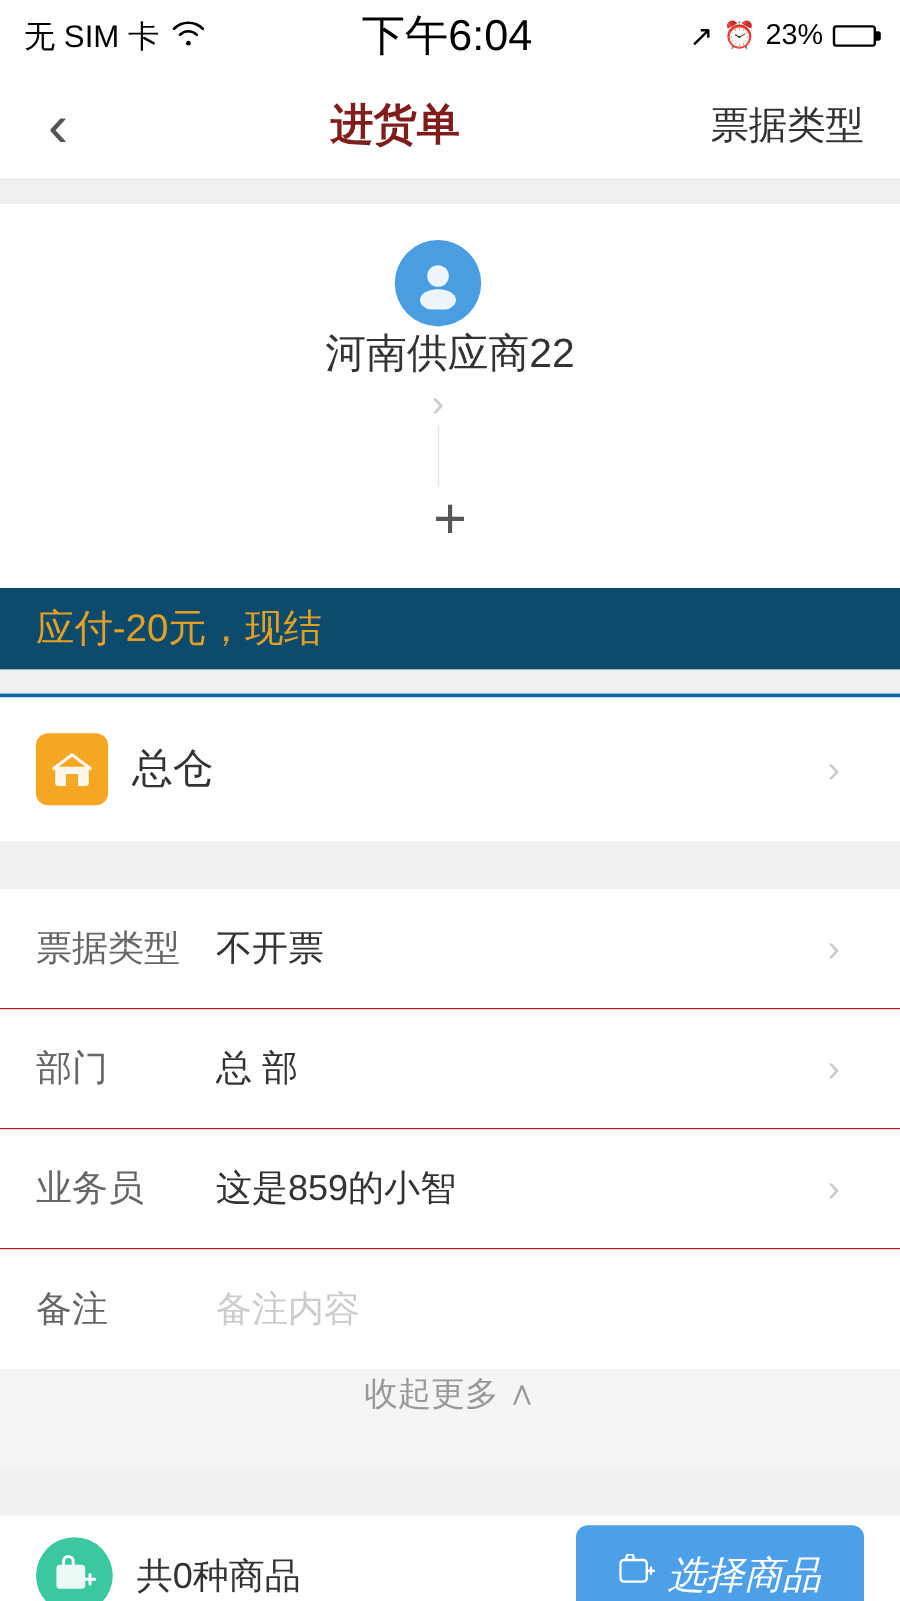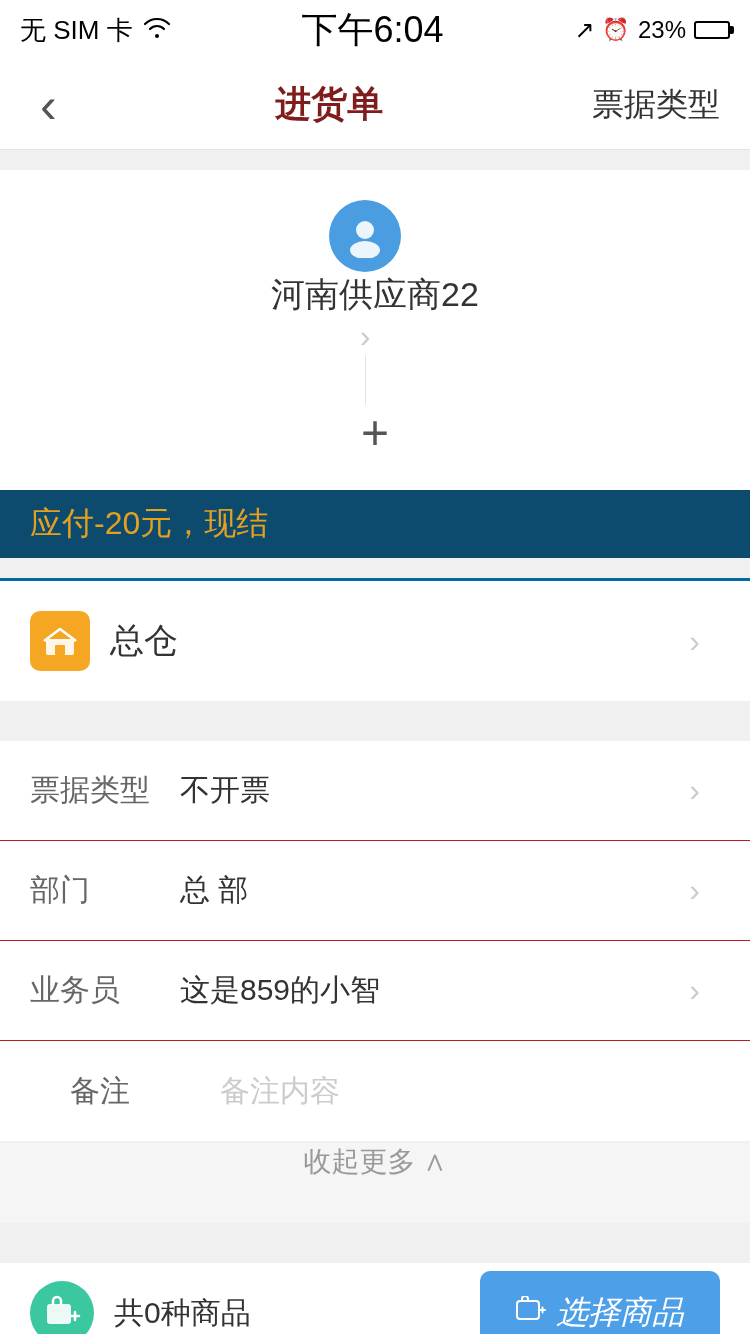--- a/index.html
+++ b/index.html
@@ -198,21 +198,20 @@
     }
     .form-row {
       display: flex;
       align-items: center;
       padding: 0 30px;
       height: 100px;
       border-bottom: 1px solid #b91c1c;
     }
     .form-row:last-child {
       border-bottom: none;
-      margin-left: 40px;
     }
     .form-label {
       font-size: 30px;
       color: #666;
       width: 140px;
       flex-shrink: 0;
     }
     .form-value {
       flex: 1;
       font-size: 30px;

